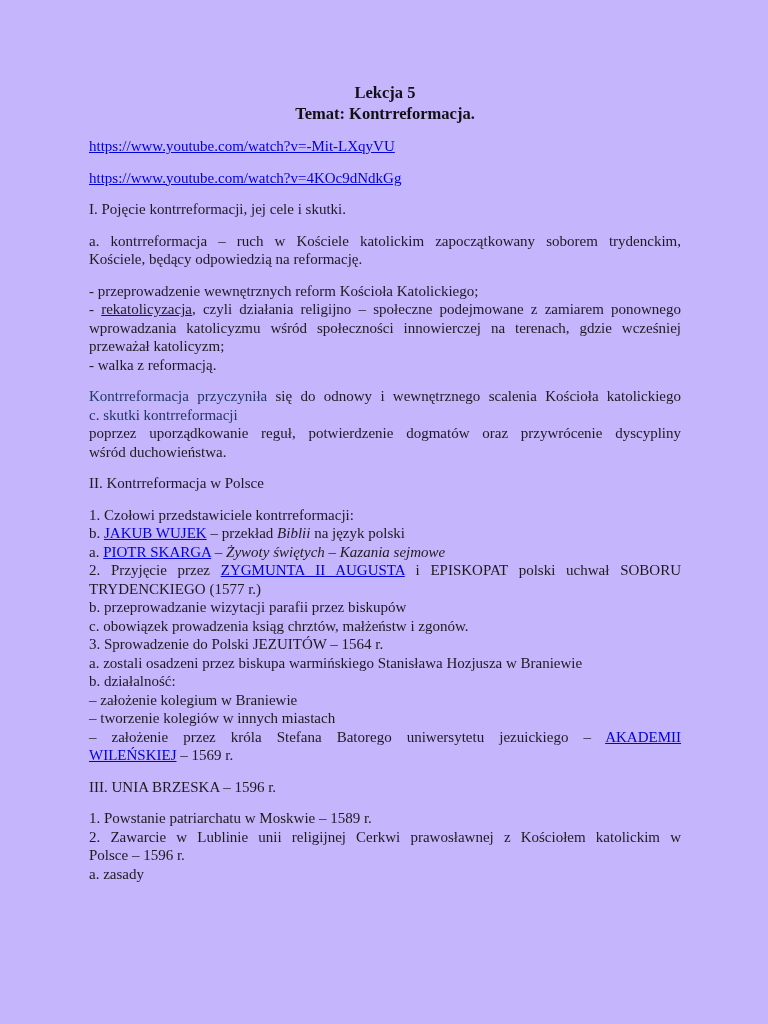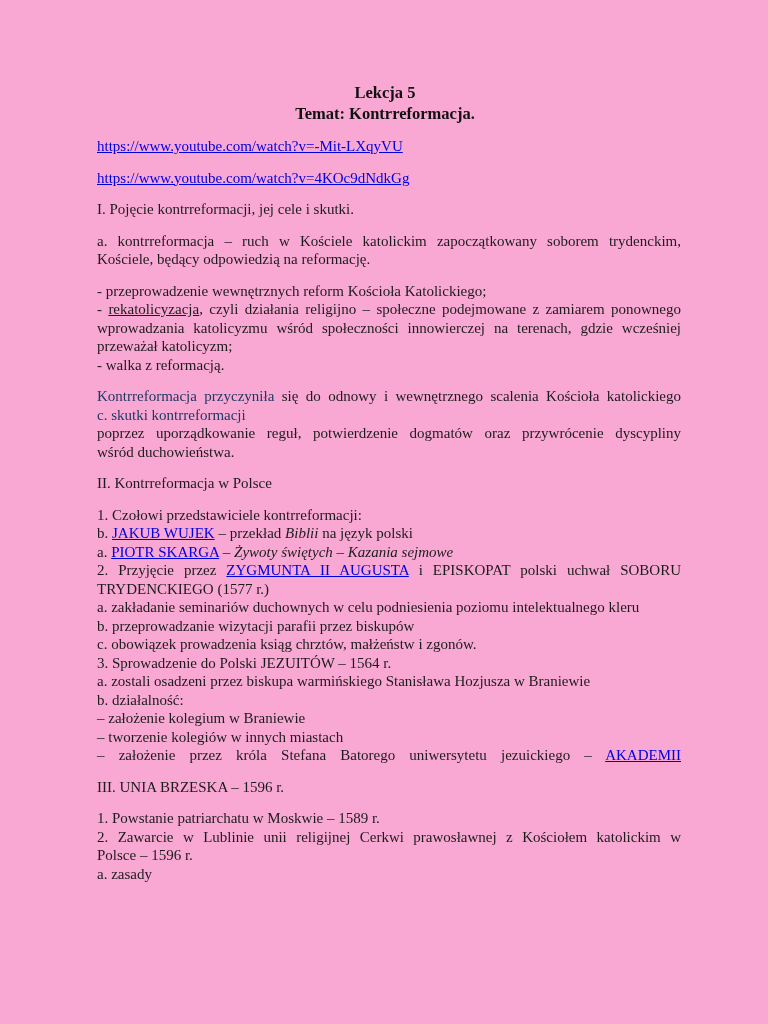--- a/index.html
+++ b/index.html
@@ -7,41 +7,41 @@
     padding: 0;
     background: #ffffff;
     width: 768px;
     height: 1024px;
     overflow: hidden;
   }
   .page {
     position: relative;
     width: 768px;
     height: 1024px;
-    background: #f9a8d4;
+    background: #c4b5fd;
   }
   .content {
     position: absolute;
     left: 89px;
     top: 82px;
     width: 592px;
     font-family: "Liberation Serif", "DejaVu Serif", serif;
     font-size: 15px;
     line-height: 18.5px;
     color: #1c1c1c;
   }
   .title-line {
     font-weight: bold;
     text-align: center;
     font-size: 16.5px;
     line-height: 21px;
     color: #111111;
   }
   .spacer { height: 13px; }
-  .line { text-align: left; margin-left: 8px; }
+  .line { text-align: left; }
   .jline {
     text-align: justify;
     text-align-last: justify;
   }
   a.seg-link, .seg-link {
     color: #0101dd;
     text-decoration: underline;
     cursor: pointer;
   }
   .seg-underline { text-decoration: underline; }
@@ -76,29 +76,29 @@
       <div class="line jline"><span>poprzez uporządkowanie reguł, potwierdzenie dogmatów oraz przywrócenie dyscypliny</span></div>
       <div class="line"><span>wśród duchowieństwa.</span></div>
       <div class="spacer"></div>
       <div class="line"><span>II. Kontrreformacja w Polsce</span></div>
       <div class="spacer"></div>
       <div class="line"><span>1. Czołowi przedstawiciele kontrreformacji:</span></div>
       <div class="line"><span>b. </span><a class="seg-link">JAKUB WUJEK</a><span> – przekład </span><span class="seg-italic">Biblii</span><span> na język polski</span></div>
       <div class="line"><span>a. </span><a class="seg-link">PIOTR SKARGA</a><span> – </span><span class="seg-italic">Żywoty świętych</span><span> – </span><span class="seg-italic">Kazania sejmowe</span></div>
       <div class="line jline"><span>2. Przyjęcie przez </span><a class="seg-link">ZYGMUNTA II AUGUSTA</a><span> i EPISKOPAT polski uchwał SOBORU</span></div>
       <div class="line"><span>TRYDENCKIEGO (1577 r.)</span></div>
-      <div class="line"><span>a. zakładanie seminariów duchownych w celu podniesienia poziomu intelektualnego kleru</span></div>
       <div class="line"><span>b. przeprowadzanie wizytacji parafii przez biskupów</span></div>
       <div class="line"><span>c. obowiązek prowadzenia ksiąg chrztów, małżeństw i zgonów.</span></div>
       <div class="line"><span>3. Sprowadzenie do Polski JEZUITÓW – 1564 r.</span></div>
       <div class="line"><span>a. zostali osadzeni przez biskupa warmińskiego Stanisława Hozjusza w Braniewie</span></div>
       <div class="line"><span>b. działalność:</span></div>
       <div class="line"><span>– założenie kolegium w Braniewie</span></div>
       <div class="line"><span>– tworzenie kolegiów w innych miastach</span></div>
       <div class="line jline"><span>– założenie przez króla Stefana Batorego uniwersytetu jezuickiego – </span><a class="seg-link">AKADEMII</a></div>
+      <div class="line"><a class="seg-link">WILEŃSKIEJ</a><span> – 1569 r.</span></div>
       <div class="spacer"></div>
       <div class="line"><span>III. UNIA BRZESKA – 1596 r.</span></div>
       <div class="spacer"></div>
       <div class="line"><span>1. Powstanie patriarchatu w Moskwie – 1589 r.</span></div>
       <div class="line jline"><span>2. Zawarcie w Lublinie unii religijnej Cerkwi prawosławnej z Kościołem katolickim w</span></div>
       <div class="line"><span>Polsce – 1596 r.</span></div>
       <div class="line"><span>a. zasady</span></div>
     </div>
 </div>
 

